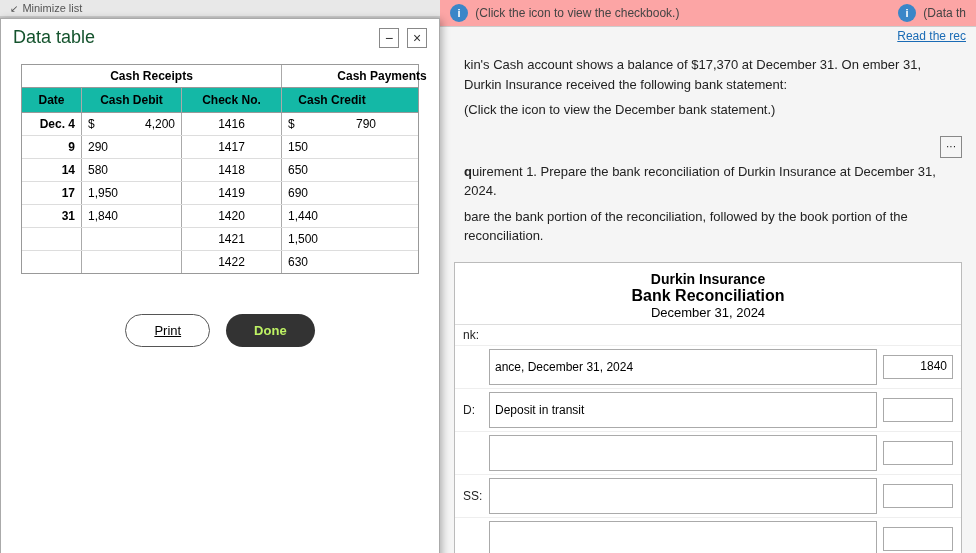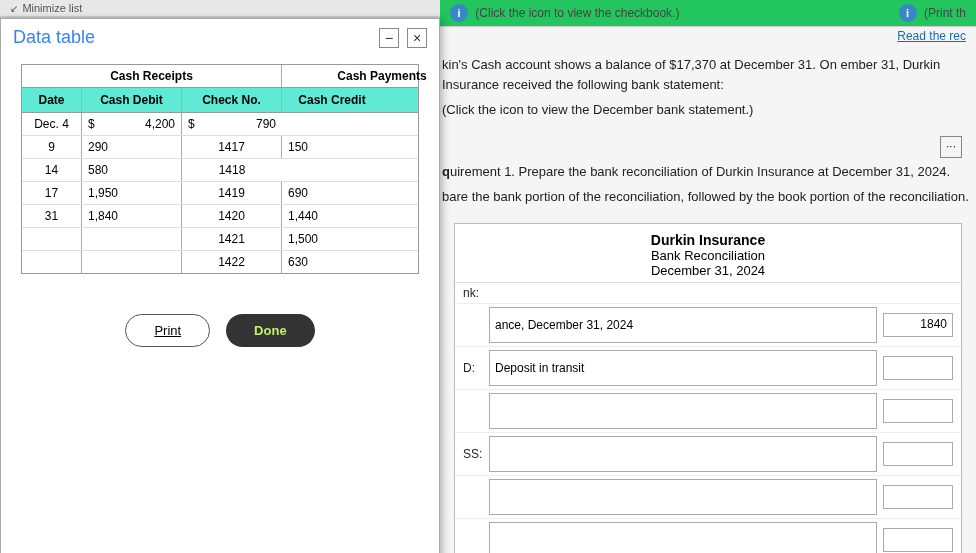--- a/index.html
+++ b/index.html
@@ -28,21 +28,21 @@
       background: #fff;
       padding: 8px 12px 4px 12px;
       display: flex;
       align-items: center;
       justify-content: space-between;
       border-bottom: none;
     }
     .modal-title {
       font-size: 18px;
       font-weight: normal;
-      color: #3b82f6;
+      color: #14532d;
     }
     .modal-controls {
       display: flex;
       gap: 8px;
       align-items: center;
     }
     .modal-btn {
       width: 20px;
       height: 20px;
       background: none;
@@ -60,21 +60,21 @@
     }
 
     
     .data-table-wrapper {
       border: 1px solid #999;
       margin-top: 4px;
     }
     .data-table-header {
       display: grid;
       grid-template-columns: 60px 100px 100px 100px;
-      background: #5eead4;
+      background: #14b8a6;
       border-bottom: 1px solid #999;
     }
     .data-table-subheader {
       display: grid;
       grid-template-columns: 260px 200px;
       border-bottom: 1px solid #999;
       text-align: center;
     }
     .th-cell {
       padding: 5px 6px;
@@ -98,21 +98,21 @@
       grid-template-columns: 60px 100px 100px 100px;
       border-bottom: 1px solid #ddd;
     }
     .data-row:last-child { border-bottom: none; }
     .td-cell {
       padding: 4px 6px;
       text-align: right;
       font-size: 12px;
       border-right: 1px solid #aaa;
     }
-    .td-cell:first-child { text-align: center; }
+    .td-cell:first-child { text-align: right; font-weight: bold; }
     .td-cell:last-child { border-right: none; }
     .td-cell.has-dollar { display: flex; justify-content: space-between; }
 
     .modal-footer {
       display: flex;
       gap: 16px;
       justify-content: center;
       margin-top: 40px;
     }
     .btn-print {
@@ -139,21 +139,21 @@
     .right-panel {
       position: absolute;
       top: 0; left: 440px;
       width: 536px;
       height: 553px;
       background: #f5f5f5;
       overflow: hidden;
     }
 
     .top-bar {
-      background: #22c55e;
+      background: #fca5a5;
       padding: 4px 10px;
       font-size: 12px;
       color: #444;
       border-bottom: 1px solid #ccc;
       display: flex;
       justify-content: space-between;
       align-items: center;
     }
     .info-icon {
       display: inline-flex;
@@ -162,21 +162,21 @@
       width: 18px; height: 18px;
       border-radius: 50%;
       background: #3a86c8;
       color: #fff;
       font-size: 11px;
       font-weight: bold;
       margin-right: 4px;
     }
 
     .text-content {
-      padding: 10px 2px;
+      padding: 10px 24px;
       font-size: 13px;
       color: #222;
       line-height: 1.5;
     }
     .text-content p { margin-bottom: 6px; }
 
     
     .recon-section {
       margin: 0 14px;
       background: #fff;
@@ -185,22 +185,22 @@
     .recon-title-area {
       text-align: center;
       padding: 8px 0 4px 0;
       border-bottom: 1px solid #ddd;
     }
     .recon-title-area h2 {
       font-size: 14px;
       font-weight: bold;
     }
     .recon-title-area h3 {
-      font-size: 13px;
-      font-weight: normal;
+      font-size: 16px;
+      font-weight: bold;
     }
     .recon-title-area p {
       font-size: 13px;
     }
 
     .recon-row {
       display: flex;
       align-items: center;
       padding: 3px 8px;
       gap: 6px;
@@ -298,20 +298,21 @@
         <div class="th-cell">Cash Credit</div>
       </div>
 
       <div id="table-rows">
           <div class="data-row">
             <div class="td-cell">Dec. 4</div>
             <div class="td-cell has-dollar">
               <span>$</span>
               <span>4,200</span>
             </div>
+            <div class="td-cell" style="text-align: center;">1416</div>
             <div class="td-cell has-dollar">
               <span>$</span>
               <span>790</span>
             </div>
           </div>
           <div class="data-row">
             <div class="td-cell">9</div>
             <div class="td-cell has-dollar">
               <span>290</span>
             </div>
@@ -319,20 +320,23 @@
             <div class="td-cell has-dollar">
               <span>150</span>
             </div>
           </div>
           <div class="data-row">
             <div class="td-cell">14</div>
             <div class="td-cell has-dollar">
               <span>580</span>
             </div>
             <div class="td-cell" style="text-align: center;">1418</div>
+            <div class="td-cell has-dollar">
+              <span>650</span>
+            </div>
           </div>
           <div class="data-row">
             <div class="td-cell">17</div>
             <div class="td-cell has-dollar">
               <span>1,950</span>
             </div>
             <div class="td-cell" style="text-align: center;">1419</div>
             <div class="td-cell has-dollar">
               <span>690</span>
             </div>
@@ -378,21 +382,21 @@
 </div>
 
 <div class="right-panel">
   <div class="top-bar">
     <span>
       <span class="info-icon">i</span>
       <span>(Click the icon to view the checkbook.)</span>
     </span>
     <span>
       <span class="info-icon">i</span>
-      <span>(Print th</span>
+      <span>(Data th</span>
     </span>
   </div>
 
   <div style="display:flex; justify-content:flex-end; padding: 2px 10px;">
     <span class="read-link">Read the rec</span>
   </div>
 
   <div class="text-content">
     <p>kin's Cash account shows a balance of $17,370 at December 31. On ember 31, Durkin Insurance received the following bank statement:</p>
     <p>

